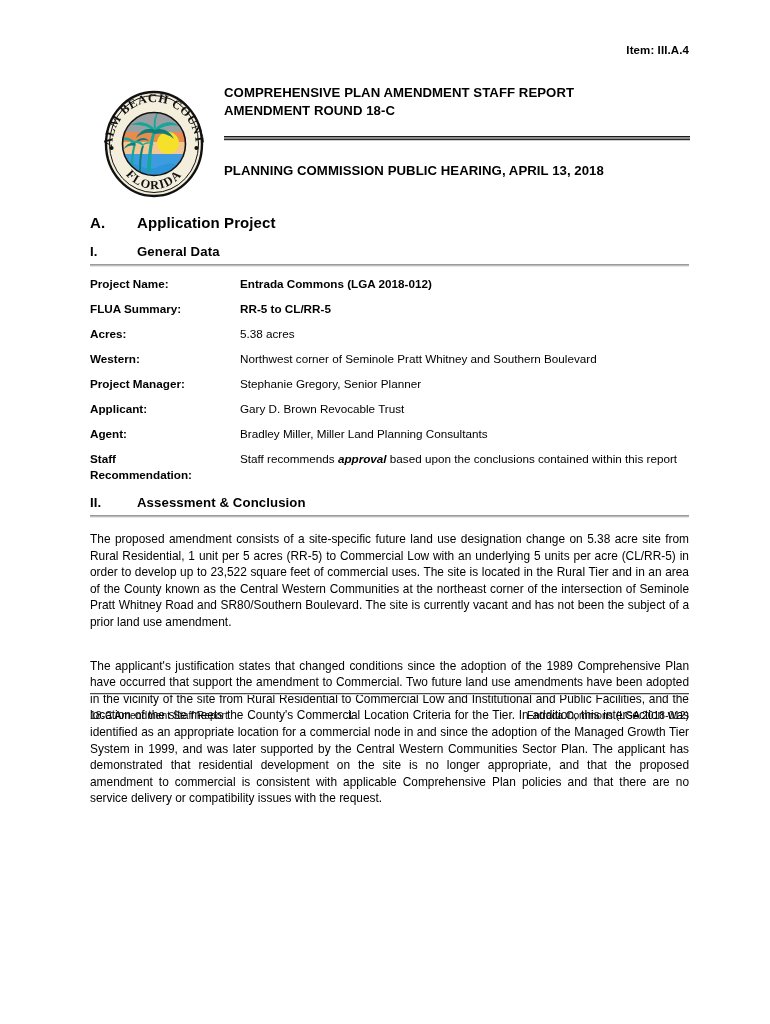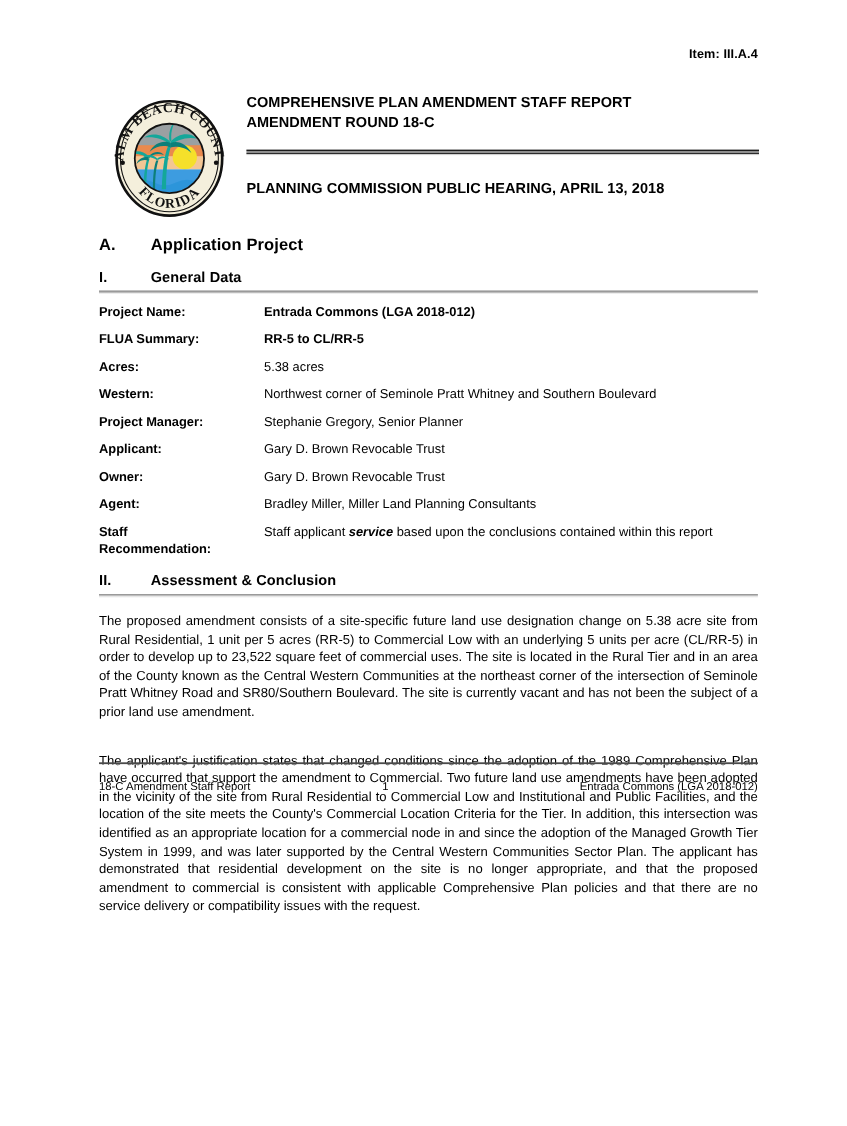--- a/index.html
+++ b/index.html
@@ -280,33 +280,29 @@
           </tr>
           <tr>
             <td class="label">Project Manager:</td>
             <td class="value">Stephanie Gregory, Senior Planner</td>
           </tr>
           <tr>
             <td class="label">Applicant:</td>
             <td class="value">Gary D. Brown Revocable Trust</td>
           </tr>
           <tr>
-            <td class="label">Owner:</td>
-            <td class="value">Gary D. Brown Revocable Trust</td>
-          </tr>
-          <tr>
             <td class="label">Agent:</td>
             <td class="value">Bradley Miller, Miller Land Planning Consultants</td>
           </tr>
           <tr class="last">
             <td class="label">
               <div>Staff</div>
               <div>Recommendation:</div>
             </td>
-            <td class="value"><span>Staff applicant </span><span class="approval">service</span><span> based upon the conclusions contained within this report</span></td>
+            <td class="value"><span>Staff recommends </span><span class="approval">approval</span><span> based upon the conclusions contained within this report</span></td>
           </tr>
         </tbody>
     </table>
 
     <div class="h-roman">
       <span class="num">II.</span>
       <span>Assessment &amp; Conclusion</span>
     </div>
     <div class="thin-rule"></div>
 

